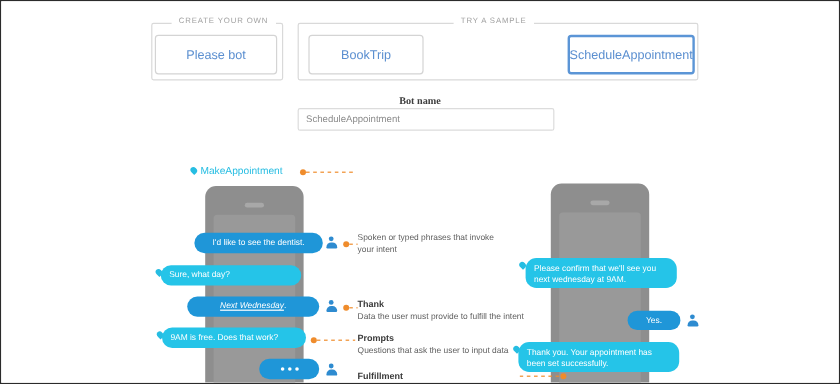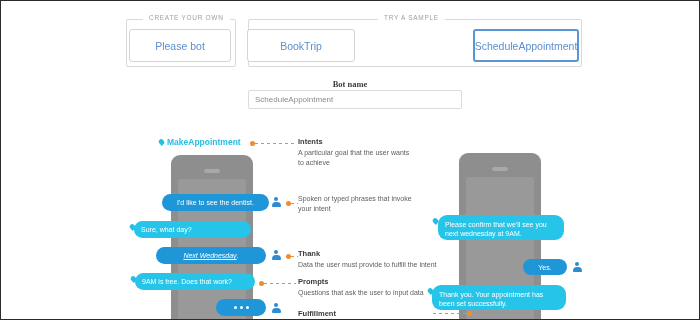--- a/index.html
+++ b/index.html
@@ -31,21 +31,21 @@
   .group.sample .legend{left:129px;}
 
   .bot-btn{
     position:absolute;top:28px;height:33px;
     background:#ffffff;border:1px solid #d4d4d4;border-radius:3px;
     display:flex;align-items:center;justify-content:center;
     color:#5b8fd0;font-size:10.5px;
     box-sizing:border-box;cursor:pointer;
   }
   .bot-btn.b0{left:128px;width:102px;}
-  .bot-btn.b1{left:246px;width:108px;}
+  .bot-btn.b1{left:256px;width:96px;}
   .bot-btn.b2{left:356px;width:106px;}
   .bot-btn.b3{left:472px;width:106px;border:2px solid #5b95d6;}
 
   
   .botname-label{
     position:absolute;left:0;top:78px;width:698px;text-align:center;
     font-size:8.5px;font-weight:bold;color:#3d3d3d;font-family:Liberation Serif, serif;
   }
   .botname-input{
     position:absolute;left:247px;top:89px;width:214px;height:19px;
@@ -68,21 +68,21 @@
   .phone .screen{
     position:absolute;left:7px;right:7px;top:24px;bottom:0;
     background:#999999;border-radius:3px 3px 0 0;
   }
   .phone.left{left:170px;top:32px;width:82px;height:164px;}
   .phone.right{left:458px;top:30px;width:82px;height:166px;}
 
   
   .intent-title{
     position:absolute;left:166px;top:14px;
-    font-size:8.5px;color:#26bde2;font-weight:bold;white-space:nowrap;
+    font-size:8.5px;color:#26bde2;font-weight:normal;white-space:nowrap;
   }
   .dot-cyan{
     position:absolute;width:5px;height:6px;background:#26bde2;
     border-radius:50% 50% 50% 0;transform:rotate(-45deg);
   }
   .dot-cyan.it{left:158px;top:16px;}
 
   
   .bub{
     position:absolute;border-radius:9px;
@@ -224,25 +224,20 @@
         <span class="body"></span>
       </div>
 
     <span class="dot-cyan m4"></span>
     <div class="bub bot bR3">Thank you. Your appointment has
 been set successfully.</div>
 
     <div class="conn" style="left:432px;top:190px;width:34px;"></div>
     <span class="odot" style="left:466px;top:188px;"></span>
 
-    <div class="ann a0">
-      <div class="t">Intents</div>
-      <div class="d">A particular goal that the user wants
-to achieve</div>
-    </div>
     <div class="ann a1">
       <div class="d">Spoken or typed phrases that invoke
 your intent</div>
     </div>
     <div class="ann a2">
       <div class="t">Thank</div>
       <div class="d">Data the user must provide to fulfill the intent</div>
     </div>
     <div class="ann a3">
       <div class="t">Prompts</div>

